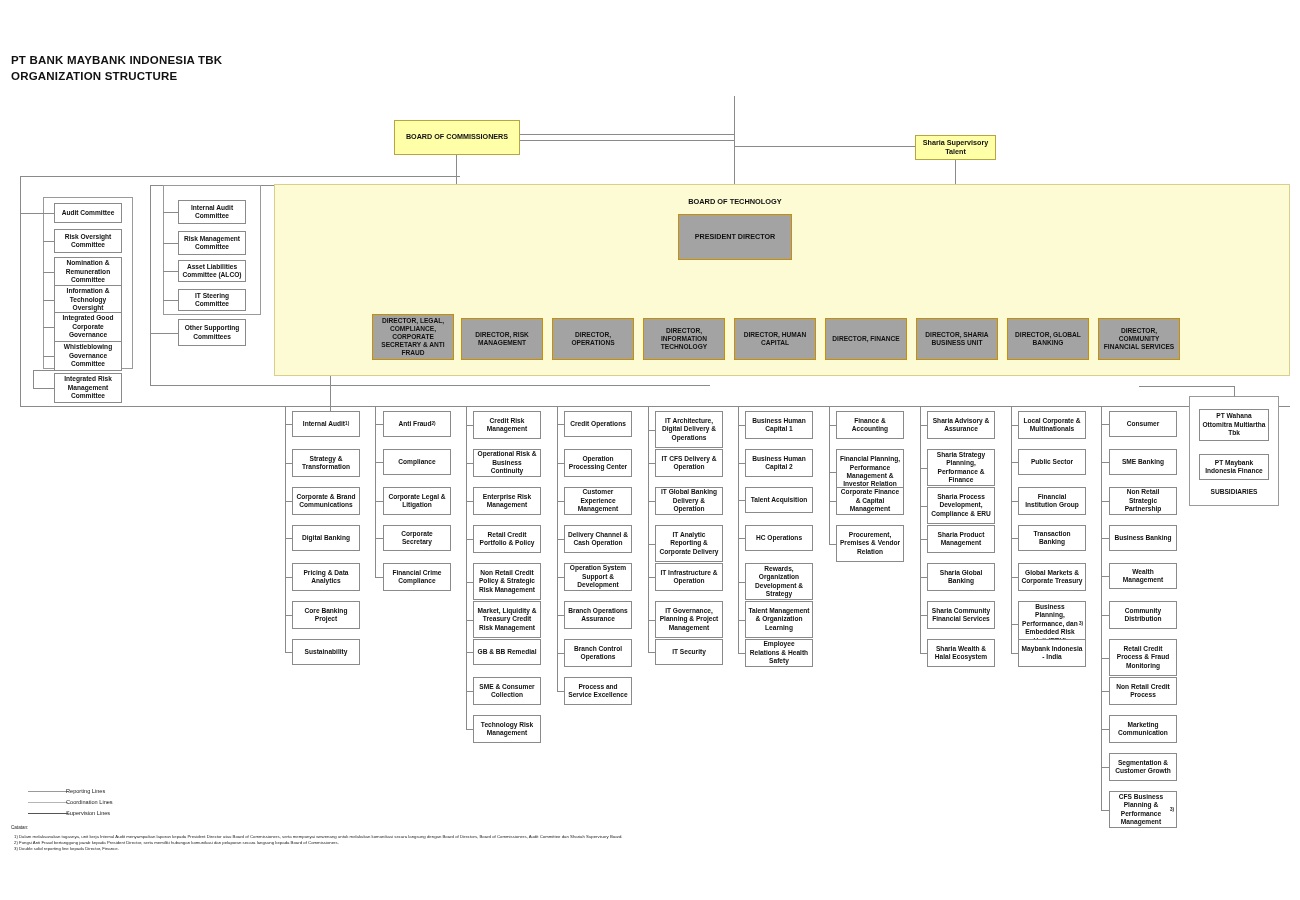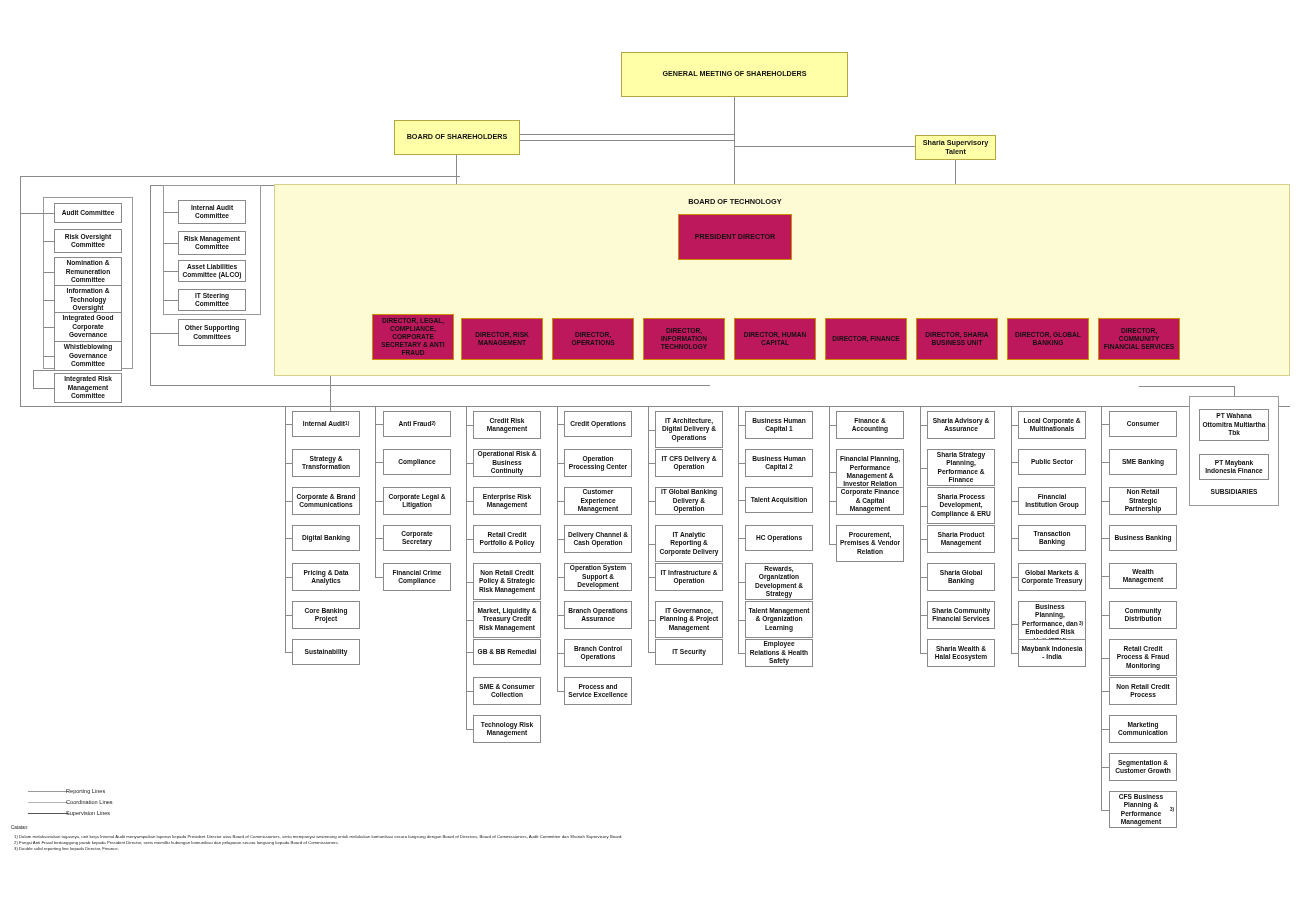--- a/index.html
+++ b/index.html
@@ -23,21 +23,21 @@
     display:flex;align-items:center;justify-content:center;text-align:center;
     border:1px solid #8a8a8a;background:#fff;
     font-size:6.6px;font-weight:bold;line-height:8.4px;
     padding:1px 2px;
   }
   .yellowbox{
     background:#ffffa8;border:1px solid #b5a642;
     font-size:7.2px;font-weight:bold;
   }
   .orangebox{
-    background:#be185d;border:1px solid #c98f00;
+    background:#a3a3a3;border:1px solid #c98f00;
     font-size:6.6px;font-weight:bold;line-height:8px;
   }
   .bodpanel{
     background:#fdfbd4;border:1px solid #d8d08a;
   }
   .nofill{background:transparent;border:1px solid #9a9a9a;}
 
   
   .ln{position:absolute;background:#8a8a8a;}
   .lnh{height:1px;}
@@ -53,20 +53,24 @@
   .sub-label{
     position:absolute;font-size:6.6px;font-weight:bold;text-align:center;
   }
   sup{font-size:70%;vertical-align:super;line-height:0;}
 </style>
 </head>
 <body>
 
 <div id="root">
 
+  <div class="abs title" style="left:11px;top:52px;width:300px;">
+    <div>PT BANK MAYBANK INDONESIA TBK</div>
+    <div>ORGANIZATION STRUCTURE</div>
+  </div>
 
   <div class="ln lnv" style="left:734px;top:96px;height:88px;"></div>
 
   <div class="ln lnh" style="left:520px;top:134px;width:215px;"></div>
   <div class="ln lnh" style="left:520px;top:140px;width:215px;"></div>
 
   <div class="ln lnh" style="left:735px;top:146px;width:180px;"></div>
 
   <div class="ln lnv" style="left:456px;top:155px;height:30px;"></div>
 
@@ -96,23 +100,22 @@
   <div class="ln lnv" style="left:592px;top:296px;height:22px;"></div>
   <div class="ln lnv" style="left:683px;top:296px;height:22px;"></div>
   <div class="ln lnv" style="left:774px;top:296px;height:22px;"></div>
   <div class="ln lnv" style="left:865px;top:296px;height:22px;"></div>
   <div class="ln lnv" style="left:956px;top:296px;height:22px;"></div>
   <div class="ln lnv" style="left:1047px;top:296px;height:22px;"></div>
   <div class="ln lnv" style="left:1139px;top:296px;height:22px;"></div>
 
   <div class="ln lnv" style="left:330px;top:296px;height:116px;"></div>
 
-  <div class="box yellowbox" style="left:621px;top:52px;width:227px;height:45px;">GENERAL MEETING OF SHAREHOLDERS</div>
-
-  <div class="box yellowbox" style="left:394px;top:120px;width:126px;height:35px;">BOARD OF SHAREHOLDERS</div>
+
+  <div class="box yellowbox" style="left:394px;top:120px;width:126px;height:35px;">BOARD OF COMMISSIONERS</div>
 
   <div class="box yellowbox" style="left:915px;top:135px;width:81px;height:25px;">Sharia Supervisory Talent</div>
 
   <div class="abs bodpanel" style="left:274px;top:184px;width:1016px;height:192px;"></div>
   <div class="abs" style="left:660px;top:197px;width:150px;text-align:center;font-size:7.4px;font-weight:bold;">BOARD OF TECHNOLOGY</div>
   <div class="box orangebox" style="left:678px;top:214px;width:114px;height:46px;font-size:7.2px;">PRESIDENT DIRECTOR</div>
 
   <div id="boc-committees">
       <div class="box" style="left: 54px; top: 203px; width: 68px; height: 20px;">Audit Committee</div>
       <div class="box" style="left: 54px; top: 229px; width: 68px; height: 24px;">Risk Oversight Committee</div>

